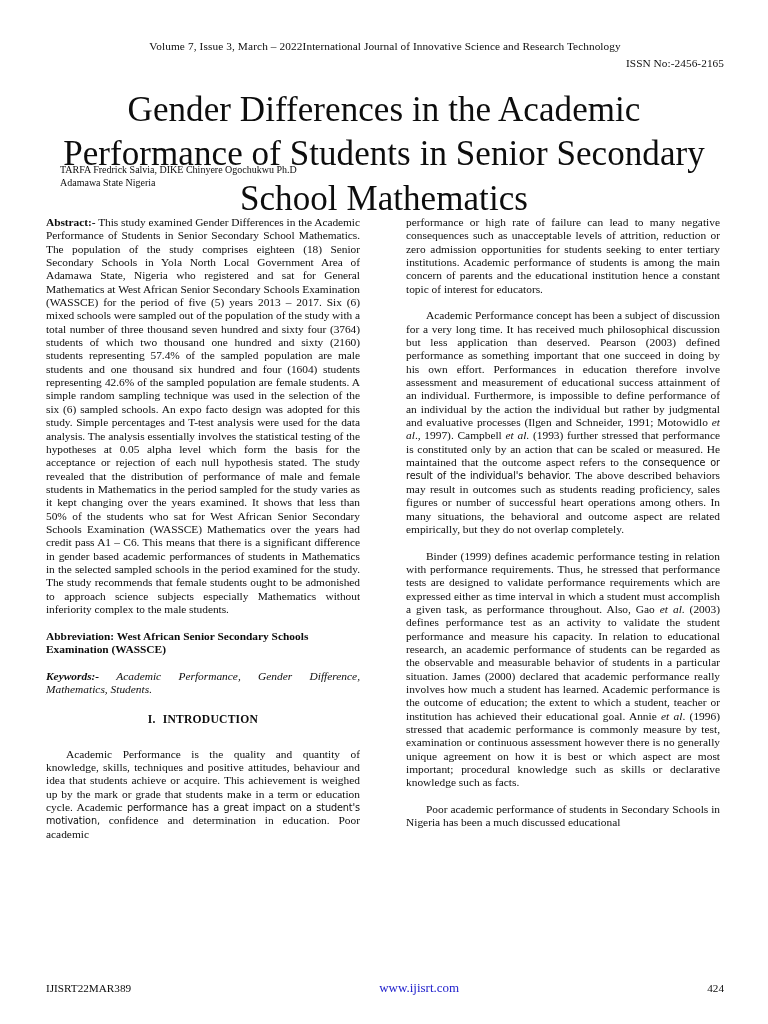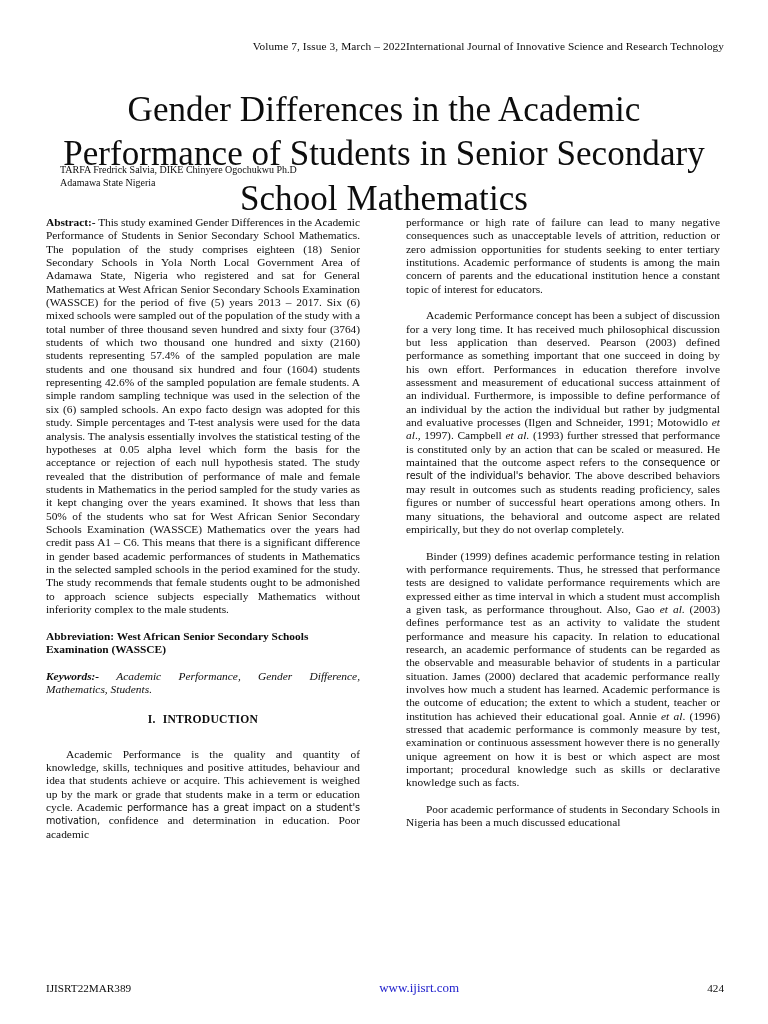--- a/index.html
+++ b/index.html
@@ -23,21 +23,21 @@
   
   .runhead {
     position: absolute;
     left: 46px;
     right: 44px;
     top: 40px;
     height: 40px;
   }
   .runhead-row1 {
     display: flex;
-    justify-content: flex-end;
+    justify-content: center;
     align-items: baseline;
     font-size: 11.3px;
   }
   .runhead-volume {
     white-space: nowrap;
     letter-spacing: 0.01em;
   }
   .runhead-journal {
     white-space: nowrap;
     letter-spacing: 0.005em;
@@ -162,20 +162,21 @@
 </head>
 <body>
 
 <div class="page">
 
   <div class="runhead">
     <div class="runhead-row1">
       <span class="runhead-volume">Volume 7, Issue 3, March – 2022</span>
       <span class="runhead-journal">International Journal of Innovative Science and Research Technology</span>
     </div>
+    <div class="runhead-issn">ISSN No:-2456-2165</div>
   </div>
 
   <div class="title">Gender Differences in the Academic Performance of Students in Senior Secondary School Mathematics</div>
 
   <div class="authors">
     <div>TARFA Fredrick Salvia, DIKE Chinyere Ogochukwu Ph.D</div>
     <div>Adamawa State Nigeria</div>
   </div>
 
   <div class="columns">

